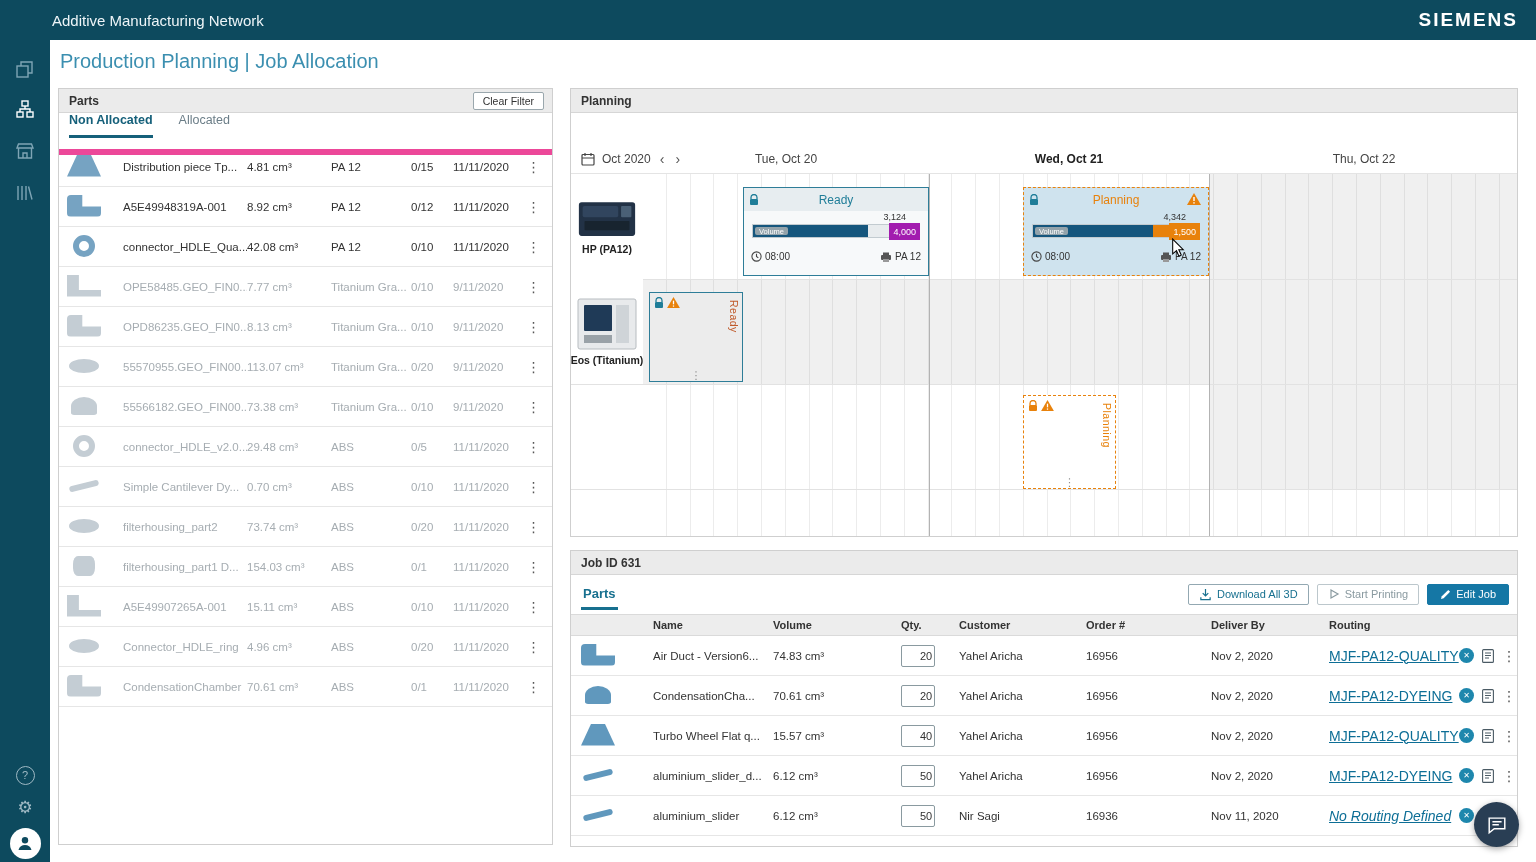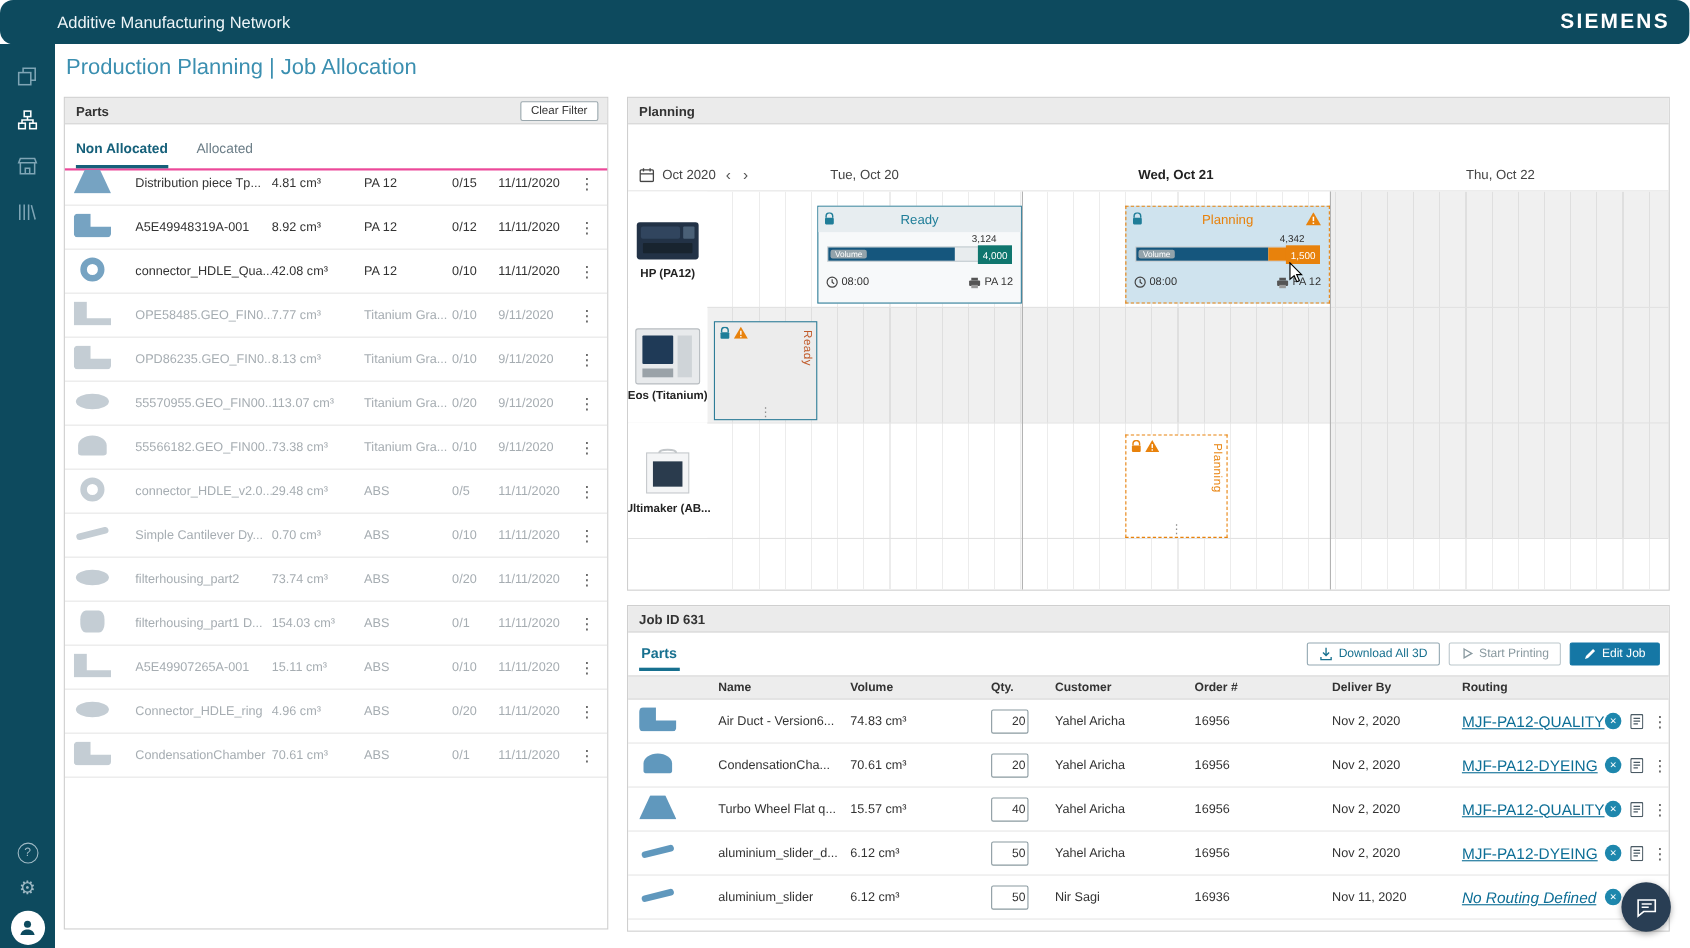--- a/index.html
+++ b/index.html
@@ -1,39 +1,39 @@
 <!DOCTYPE html>
 <html><head>
 <meta charset="utf-8">
 <style>
   * { margin:0; padding:0; box-sizing:border-box; font-family:"Liberation Sans", sans-serif; }
   html,body { width:1536px; height:862px; overflow:hidden; background:#fff; }
   .app { position:relative; width:1536px; height:862px; }
 
   
-  .topbar { position:absolute; left:0; top:0; width:1536px; height:40px; background:#0d4a5e; display:flex; align-items:center; justify-content:space-between; padding:0 18px 0 52px; z-index:30;border-radius:12px; }
+  .topbar { position:absolute; left:0; top:0; width:1536px; height:40px; background:#0d4a5e; display:flex; align-items:center; justify-content:space-between; padding:0 18px 0 52px; z-index:30; }
   .topbar .app-title { color:#eef5f8; font-size:15px; }
   .topbar .brand { color:#fff; font-size:19px; font-weight:bold; letter-spacing:2px; }
 
   
   .side { position:absolute; left:0; top:40px; width:50px; height:822px; background:#0d4a5e; z-index:25; }
   .side .icn { position:absolute; left:0; width:50px; height:34px; display:flex; align-items:center; justify-content:center; color:#7fa5b5; cursor:pointer; }
   .side .icn.active { color:#ffffff; }
   .side .round { width:19px; height:19px; border:1.5px solid #9fb9c4; border-radius:50%; color:#9fb9c4; font-size:11px; display:flex; align-items:center; justify-content:center; }
   .side .gear { font-size:17px; color:#9fb9c4; }
   .avatar { width:31px; height:31px; background:#fff; border-radius:50%; display:flex; align-items:center; justify-content:center; }
 
   
   .main { position:absolute; left:50px; top:40px; width:1486px; height:822px; background:#fff; }
   .page-title { position:absolute; left:10px; top:10px; font-size:20px; color:#3b8fb0; }
 
   .panel { position:absolute; border:1px solid #cfcfcf; background:#fff; }
   .phead { height:24px; background:#ebebeb; border-bottom:1px solid #d6d6d6; display:flex; align-items:center; justify-content:space-between; padding:0 8px 0 10px; font-size:12px; font-weight:bold; color:#333; }
 
-  .tabsrow { height:42px; border-bottom:2px solid #ec4899; display:flex; align-items:flex-end; padding:0 10px; gap:26px; position:relative; }
+  .tabsrow { height:42px; border-bottom:6px solid #ec4899; display:flex; align-items:flex-start; padding:0 10px; gap:26px; position:relative; }
   .tab { font-size:12.5px; color:#6b7d87; padding-bottom:8px; cursor:pointer; border-bottom:3px solid transparent; }
   .tab.active { color:#15607a; font-weight:bold; border-bottom:3px solid #15607a; }
 
   
   .parts-panel { left:8px; top:48px; width:495px; height:757px; }
   .btn-sm { background:#fff; border:1px solid #9aa7ad; border-radius:2px; font-size:10.5px; color:#333; padding:2px 9px; cursor:pointer; }
   .plist { position:absolute; top:58px; left:0; right:0; bottom:0; overflow:hidden; }
   .prow { display:grid; grid-template-columns:56px 124px 84px 80px 42px 68px 25px; align-items:center; height:40px; border-bottom:1px solid #e6e6e6; padding-left:8px; font-size:11.5px; color:#333; cursor:pointer; }
   .prow .pname { overflow:hidden; white-space:nowrap; }
   .prow.dim { color:#a6adb2; }
@@ -75,21 +75,21 @@
 
   
   .jcard { position:absolute; background:#f7f9fa; border:1px solid #2e7d98; display:flex; flex-direction:column; cursor:pointer; z-index:5; }
   .jc-head { height:23px; background:#e7edf0; display:flex; align-items:center; justify-content:center; font-size:12px; color:#1f7d98; position:relative; flex:none; }
   .jcard .lock { position:absolute; left:5px; top:4px; z-index:3; }
   .jc-val { height:13px; line-height:13px; font-size:9px; color:#333; text-align:right; padding-right:22px; flex:none; }
   .jc-bar { position:relative; height:14px; margin:0 8px; background:#e8ecee; border:1px solid #c2cbd0; flex:none; }
   .jc-bar .fill { position:absolute; left:0; top:0; bottom:0; background:#15567d; }
   .jc-bar .over { position:absolute; top:0; bottom:0; background:#e8820c; }
   .vpill { position:absolute; left:2px; top:2px; bottom:2px; background:#93a3ab; color:#fff; font-size:7.5px; display:flex; align-items:center; padding:0 4px; border-radius:2px; z-index:2; }
-  .cap { position:absolute; right:-1px; top:-2px; height:17px; background:#0f766e; color:#fff; font-size:9px; display:flex; align-items:center; padding:0 4px; z-index:2; }
+  .cap { position:absolute; right:-1px; top:-2px; height:17px; background:#a21caf; color:#fff; font-size:9px; display:flex; align-items:center; padding:0 4px; z-index:2; }
   .cap.orange { background:#e8820c; }
   .jc-foot { flex:1; display:flex; align-items:center; justify-content:space-between; padding:0 7px; font-size:10px; color:#333; }
   .jc-foot .fitem { display:flex; align-items:center; gap:3px; }
   .jcard.sel { background:#cfe3ee; border:1.5px dashed #e8820c; }
   .jcard.sel .jc-head { background:transparent; color:#e8820c; }
   .warnpos { position:absolute; right:7px; top:5px; }
   .jcard.small { background:#ececec; }
   .jcard.small.ulti { background:#fff; border:1.5px dashed #e8820c; }
   .locks { position:absolute; left:4px; top:4px; display:flex; gap:3px; align-items:flex-start; }
   .vtext { position:absolute; right:2px; top:7px; writing-mode:vertical-rl; font-size:10.5px; letter-spacing:0.5px; }
@@ -358,28 +358,20 @@
         </div>
         <div class="mcell" style="top:105px">
           <svg width="64" height="54" viewBox="0 0 64 54">
               <rect x="3" y="2" width="58" height="50" rx="2" fill="#e8eaec" stroke="#b7bcc0"></rect>
               <rect x="9" y="8" width="28" height="26" rx="1" fill="#1f3a57"></rect>
               <rect x="41" y="8" width="13" height="38" fill="#cfd4d8"></rect>
               <rect x="9" y="38" width="28" height="8" fill="#9aa2a8"></rect>
             </svg>
           <span class="mlabel">Eos (Titanium)</span>
         </div>
-        <div class="mcell" style="top:210px">
-          <svg width="46" height="48" viewBox="0 0 48 48">
-              <rect x="4" y="6" width="40" height="38" fill="#f4f5f6" stroke="#c3c7ca"></rect>
-              <rect x="10" y="14" width="28" height="24" fill="#2a3b4d"></rect>
-              <path d="M16 6c0-4 16-4 16 0" fill="none" stroke="#c3c7ca" stroke-width="2"></path>
-            </svg>
-          <span class="mlabel">Ultimaker (AB...</span>
-        </div>
 
         <div class="jcard" style="left:172px;top:13px;width:186px;height:89px">
           <span class="lock">
             <svg width="10" height="12" viewBox="0 0 10 12">
                 <path d="M2 5V3.5a3 3 0 016 0V5" fill="none" stroke="#1f7d98" stroke-width="1.3"></path>
                 <rect x="1" y="5" width="8" height="6" rx="1" fill="#1f7d98"></rect>
               </svg>
           </span>
           <div class="jc-head">Ready</div>
           <div class="jc-val">3,124</div>

